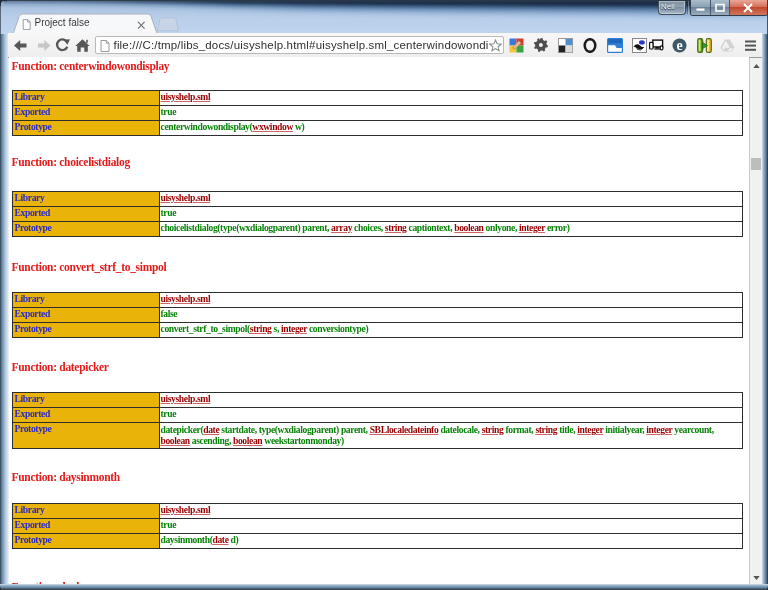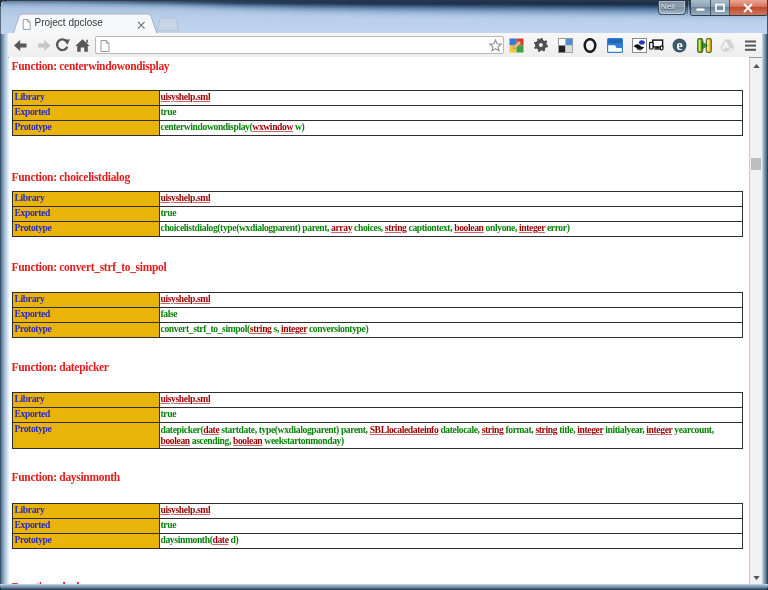--- a/index.html
+++ b/index.html
@@ -82,21 +82,21 @@
 
   <svg style="position:absolute;left:0;top:0;" width="200" height="34" viewBox="0 0 200 34">
     <path d="M 13.2,33.5 L 19.2,16.3 Q 20.1,14 22.7,14 L 147.5,14 Q 150.1,14 151,16.3 L 157,33.5 Z" fill="#f7f8f9" stroke="#a8b2bc" stroke-width="1"></path>
     <path d="M 157.4,30.8 L 159.7,19.9 Q 160.1,17.8 162.3,17.8 L 173.6,17.8 Q 175.8,17.8 176.2,19.9 L 178.5,30.8 Z" fill="#c7d5e6" stroke="#afc1d6" stroke-width="0.9"></path>
   </svg>
 
   <svg style="position:absolute;left:21.5px;top:18.5px;" width="9" height="11" viewBox="0 0 11 13">
     <path d="M 1.5,0.5 L 7,0.5 L 10,3.5 L 10,12.5 L 1.5,12.5 Z" fill="#fff" stroke="#8a8a8a"></path>
     <path d="M 7,0.5 L 7,3.5 L 10,3.5" fill="none" stroke="#8a8a8a"></path>
   </svg>
-  <div id="tabtext">Project dpclose</div>
+  <div id="tabtext">Project false</div>
 
   <svg style="position:absolute;left:136.5px;top:20.5px;" width="8.5" height="8.5" viewBox="0 0 9 9">
     <path d="M 1,1 L 8,8 M 8,1 L 1,8" stroke="#6e6e6e" stroke-width="1.2"></path>
   </svg>
 
   <div style="position:absolute;left:658px;top:1px;width:26px;height:13px;border:1px solid #3d4c5c;border-top:none;border-radius:0 0 4px 4px;background:linear-gradient(to bottom,#7e909f 0%,#90a2b1 45%,#7b8ea0 50%,#a8bac8 100%);box-shadow:inset 0 0 0 1px rgba(255,255,255,.35);"></div>
   <div style="position:absolute;left:660px;top:2px;width:16px;text-align:center;font-size:8px;color:#e9eff5;text-shadow:0 1px 1px #2c3c4c;">Neil</div>
 
   <div style="position:absolute;left:687px;top:1px;width:1px;height:13px;background:rgba(40,55,70,.4);"></div>
   <div style="position:absolute;left:688px;top:1px;width:1px;height:13px;background:rgba(220,232,242,.35);"></div>
@@ -131,20 +131,21 @@
     <path d="M 7.5,1.2 L 14.7,8 L 12.8,8 L 12.8,13.8 L 9.3,13.8 L 9.3,9.5 L 5.7,9.5 L 5.7,13.8 L 2.2,13.8 L 2.2,8 L 0.3,8 Z" fill="#575757"></path>
     <rect x="11.2" y="1.8" width="1.6" height="3" fill="#575757"></rect>
   </svg>
 
   <div id="omni"></div>
 
   <svg style="position:absolute;left:100px;top:40px;" width="10" height="12" viewBox="0 0 10 12">
     <path d="M 1,0.5 L 6.3,0.5 L 9,3.2 L 9,11.5 L 1,11.5 Z" fill="#fdfdfd" stroke="#9a9a9a"></path>
     <path d="M 6.3,0.5 L 6.3,3.2 L 9,3.2" fill="none" stroke="#9a9a9a"></path>
   </svg>
+  <div id="urltext">file:///C:/tmp/libs_docs/uisyshelp.html#uisyshelp.sml_centerwindowondi</div>
 
   <svg style="position:absolute;left:489px;top:39px;" width="13" height="13" viewBox="0 0 13 13">
     <path d="M 6.5,1 L 8.1,4.8 L 12.2,5.1 L 9.1,7.8 L 10,11.8 L 6.5,9.6 L 3,11.8 L 3.9,7.8 L 0.8,5.1 L 4.9,4.8 Z" fill="none" stroke="#8f8f8f" stroke-width="1.1"></path>
   </svg>
 
   <svg style="position:absolute;left:509px;top:38px;" width="15" height="15" viewBox="0 0 15 15">
     <rect x="0.5" y="0.5" width="7" height="7" fill="#3b78d8"></rect>
     <rect x="7.5" y="0.5" width="7" height="7" fill="#d83b2f"></rect>
     <rect x="0.5" y="7.5" width="7" height="7" fill="#f0c63a"></rect>
     <rect x="7.5" y="7.5" width="7" height="7" fill="#3ba345"></rect>
@@ -227,21 +228,21 @@
             <td class="k">Exported</td>
             <td class="v">true</td>
           </tr>
       <tr>
             <td class="k">Prototype</td>
             <td class="v"><span class="m">centerwindowondisplay(</span><span class="l">wxwindow</span> w)</td>
           </tr>
     </tbody>
       </table>
 
-    <div class="fh" style="top:115px;">Function: choicelistdialog</div>
+    <div class="fh" style="top:100px;">Function: choicelistdialog</div>
     <table class="ft" style="top:134px;">
       <tbody>
           <tr>
             <td class="k">Library</td>
             <td class="v"><span class="l">uisyshelp.sml</span></td>
           </tr>
       <tr>
             <td class="k">Exported</td>
             <td class="v">true</td>
           </tr>

